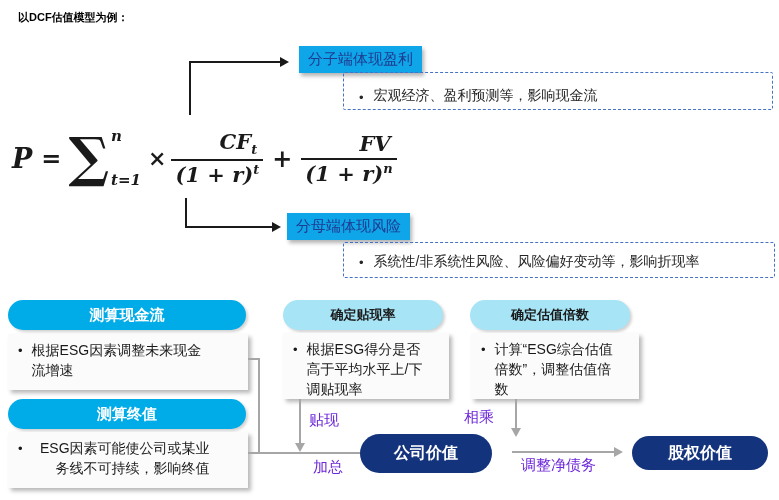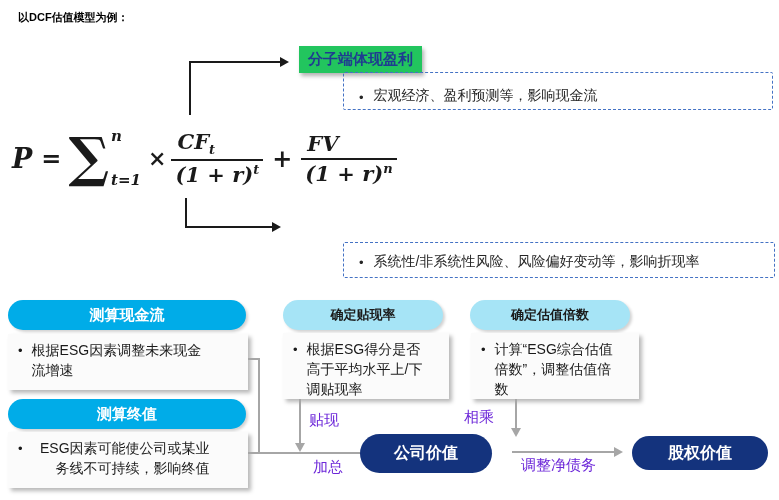--- a/index.html
+++ b/index.html
@@ -15,22 +15,22 @@
   
   .hline,.vline{position:absolute;}
   .black{background:var(--arrow-black);}
   .gray{background:var(--line-gray);}
   .tri{position:absolute;width:0;height:0;}
   .tri-r-black{border-top:5px solid transparent;border-bottom:5px solid transparent;border-left:9px solid var(--arrow-black);}
   .tri-r-gray{border-top:5px solid transparent;border-bottom:5px solid transparent;border-left:9px solid var(--line-gray);}
   .tri-d-gray{border-left:5px solid transparent;border-right:5px solid transparent;border-top:9px solid var(--line-gray);}
 
   
-  .label-chip{position:absolute;background:#22c55e;box-shadow:2px 3px 4px rgba(0,0,0,.3);
-    padding:4px 9px;font-size:15px;font-weight:700;color:var(--label-blue);white-space:nowrap;}
+  .label-chip{position:absolute;background:#0ea5e9;box-shadow:2px 3px 4px rgba(0,0,0,.3);
+    padding:4px 9px;font-size:15px;font-weight:400;color:var(--label-blue);white-space:nowrap;}
 
   
   .dashedbox{position:absolute;border:1px dashed var(--dashed-border);border-radius:2px;
     display:flex;align-items:center;gap:10px;padding:8px 8px 4px 15px;font-size:14px;color:#262626;}
   .dashedbox .bullet{font-size:13px;}
 
   
   .pill{position:absolute;display:flex;align-items:center;justify-content:center;
     font-weight:700;border-radius:16px;box-shadow:2px 2px 3px rgba(0,0,0,.18);}
   .pill.bright{background:var(--bright-cyan);color:#fff;font-size:15px;}
@@ -49,21 +49,21 @@
   .formula{position:absolute;left:12px;top:118px;height:80px;display:flex;align-items:center;
     font-family:"DejaVu Serif","Liberation Serif",serif;font-weight:700;font-style:italic;color:#1a1a1a;}
   .f-p{font-size:27px;margin-right:9px;}
   .f-eq{font-size:24px;font-style:normal;margin-right:7px;}
   .f-sum{display:flex;align-items:center;margin-right:2px;}
   .f-sigma{font-size:54px;font-style:normal;line-height:.92;}
   .f-scripts{display:flex;flex-direction:column;justify-content:space-between;height:62px;font-size:15px;margin-left:2px;}
   .f-scripts .f-sub{white-space:nowrap;}
   .f-times{font-size:22px;font-style:normal;margin:0 5px;}
   .f-plus{font-size:24px;font-style:normal;margin:0 9px;}
-  .frac{display:flex;flex-direction:column;align-items:flex-start;}
+  .frac{display:flex;flex-direction:column;align-items:flex-end;}
   .frac .num{font-size:21px;padding:0 6px 2px;}
   .frac .den{font-size:21px;border-top:2.5px solid #1a1a1a;padding:1px 4px 0;}
   .frac sub,.frac sup{font-size:13px;font-weight:700;}
 </style>
 </head>
 <body>
 
 <div id="canvas">
 
   <div class="title">以DCF估值模型为例：</div>
@@ -100,20 +100,23 @@
     <span class="frac">
       <span class="num"><span>FV</span></span>
       <span class="den"><span>(1 + r)</span><sup>n</sup></span>
     </span>
   </div>
 
   <div class="vline black" style="left:185px;top:198px;width:2px;height:30px;"></div>
   <div class="hline black" style="left:185px;top:226px;width:88px;height:2px;"></div>
   <div class="tri tri-r-black" style="left:272px;top:222px;"></div>
 
+  <div class="label-chip" style="left:287px;top:213px;">
+    <span>分母端体现风险</span>
+  </div>
 
   <div class="dashedbox" style="left:343px;top:242px;width:432px;height:36px;">
     <span class="bullet">•</span>
     <span>系统性/非系统性风险、风险偏好变动等，影响折现率</span>
   </div>
 
   <div class="pill bright" style="left:8px;top:300px;width:238px;height:30px;">
     <span>测算现金流</span>
   </div>
   <div class="note-box" style="left:8px;top:334px;width:240px;height:56px;">

